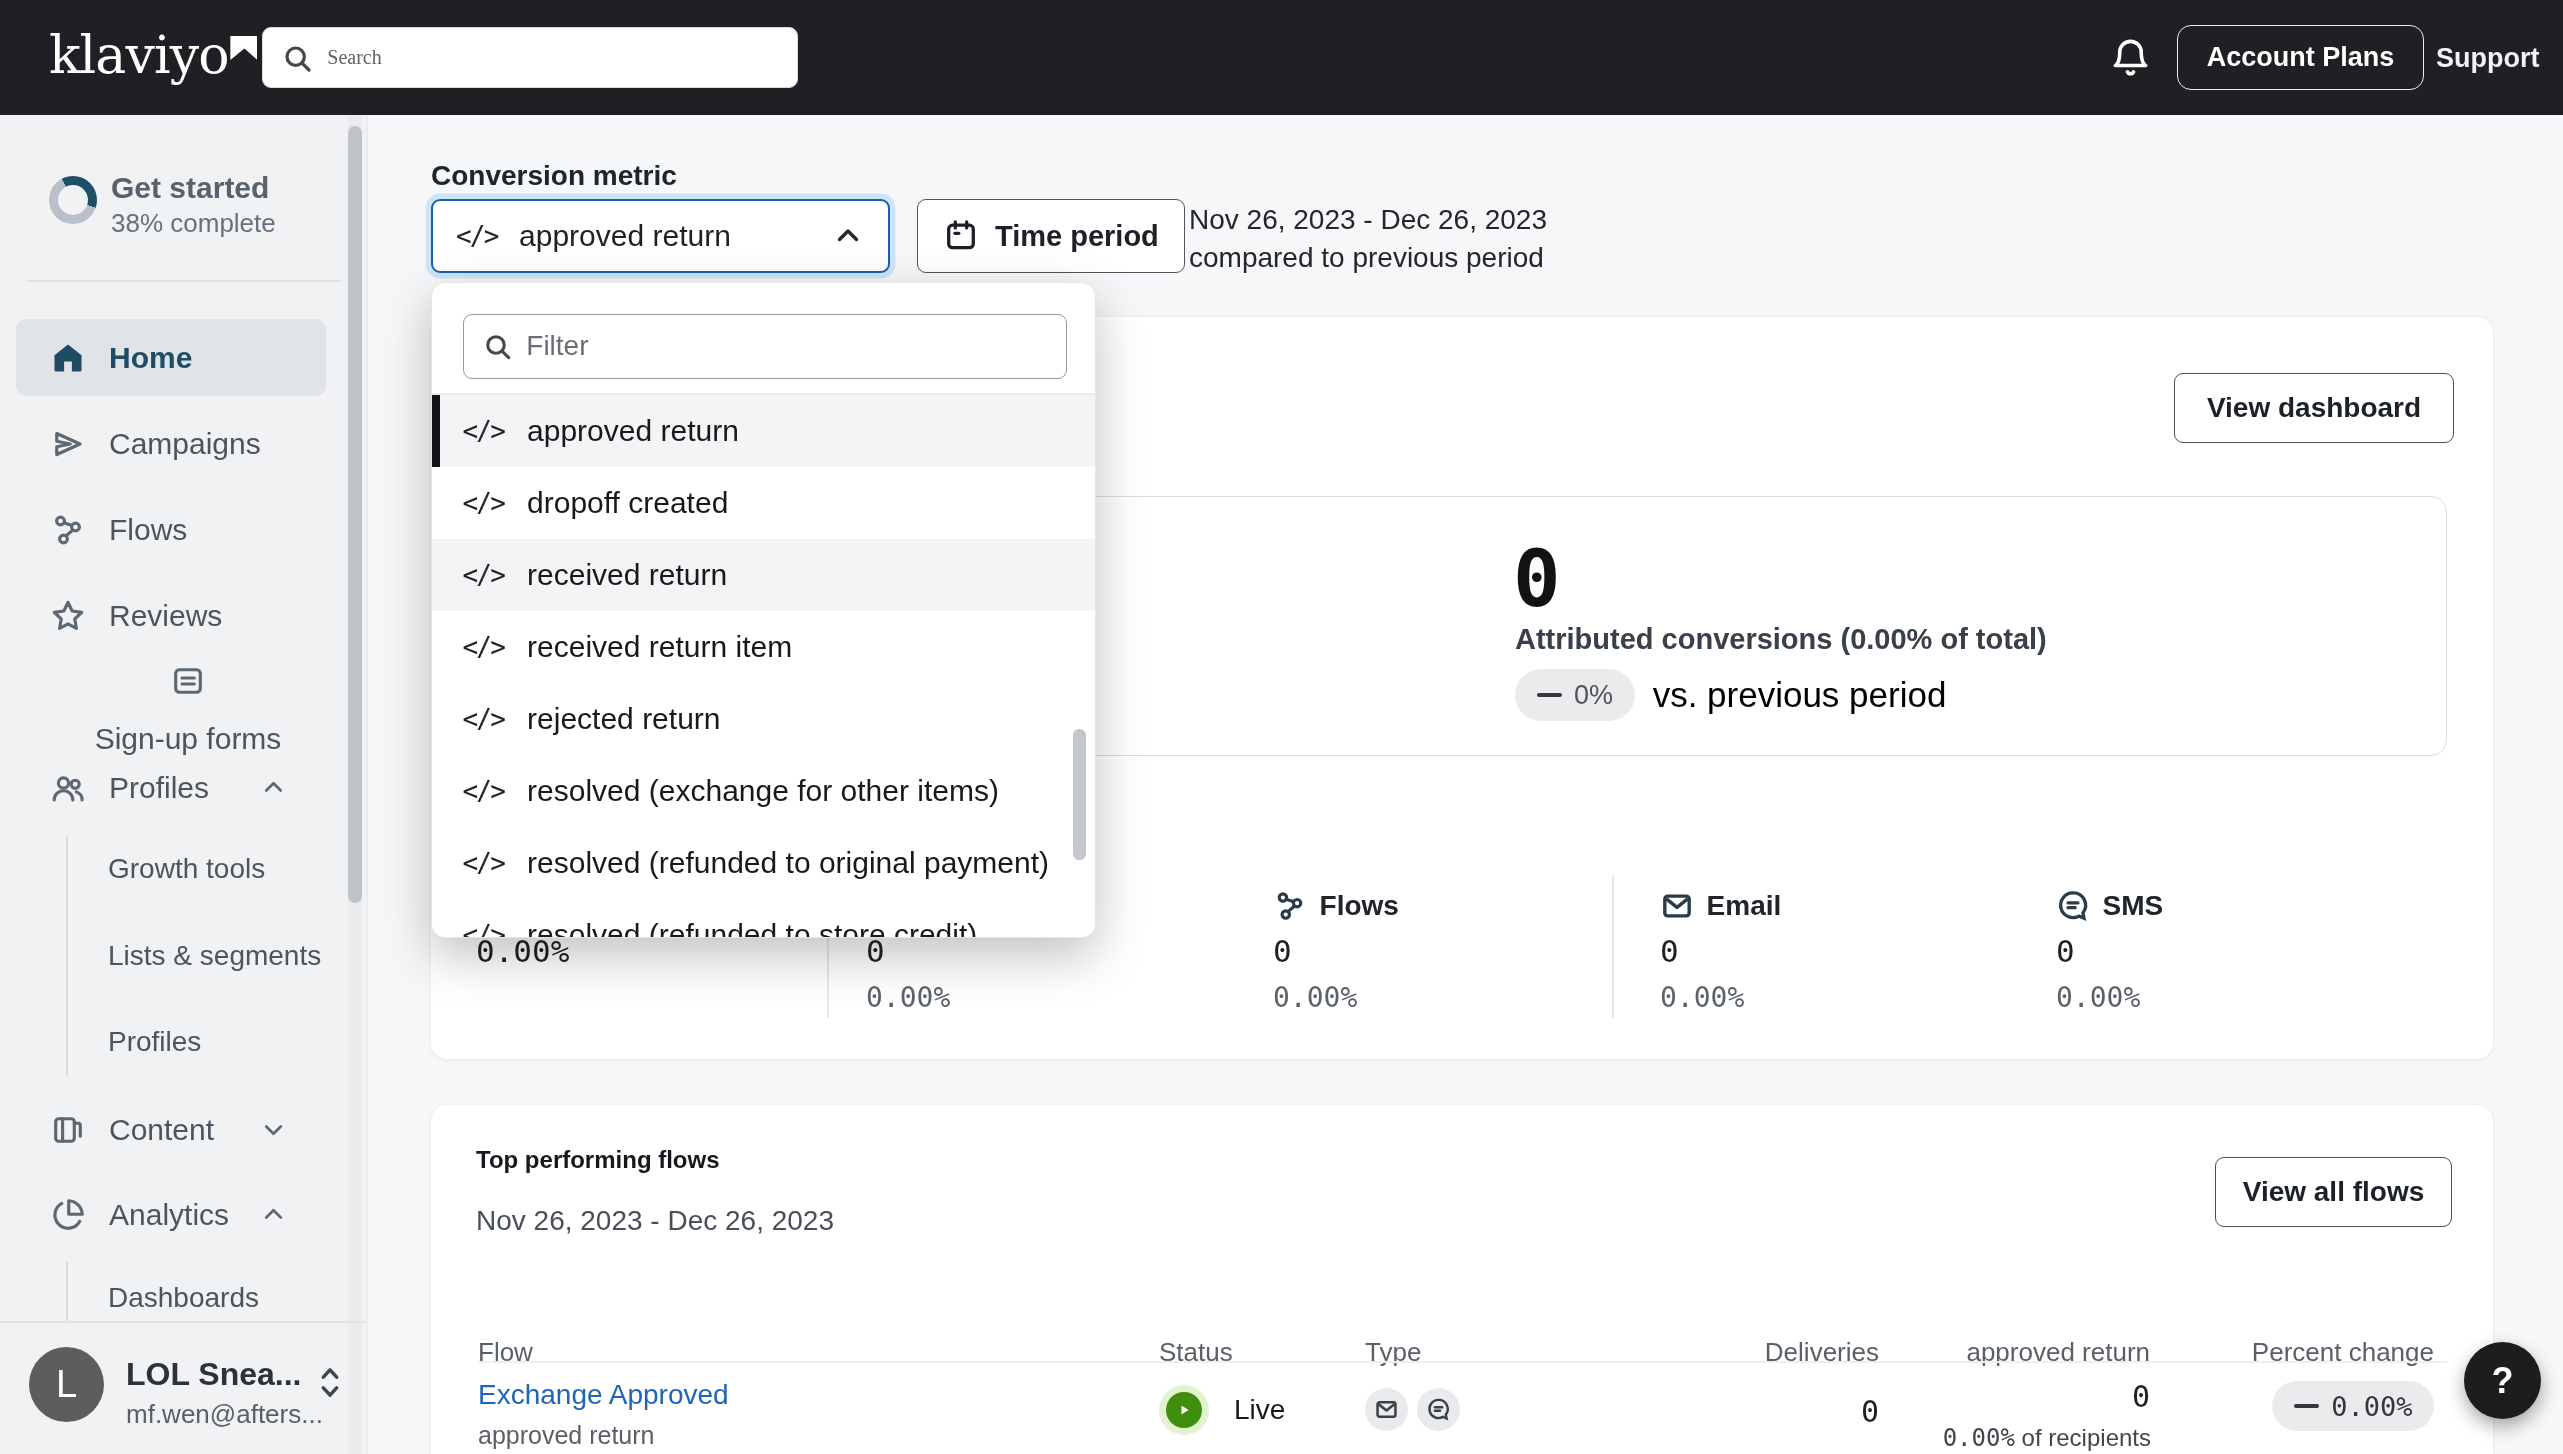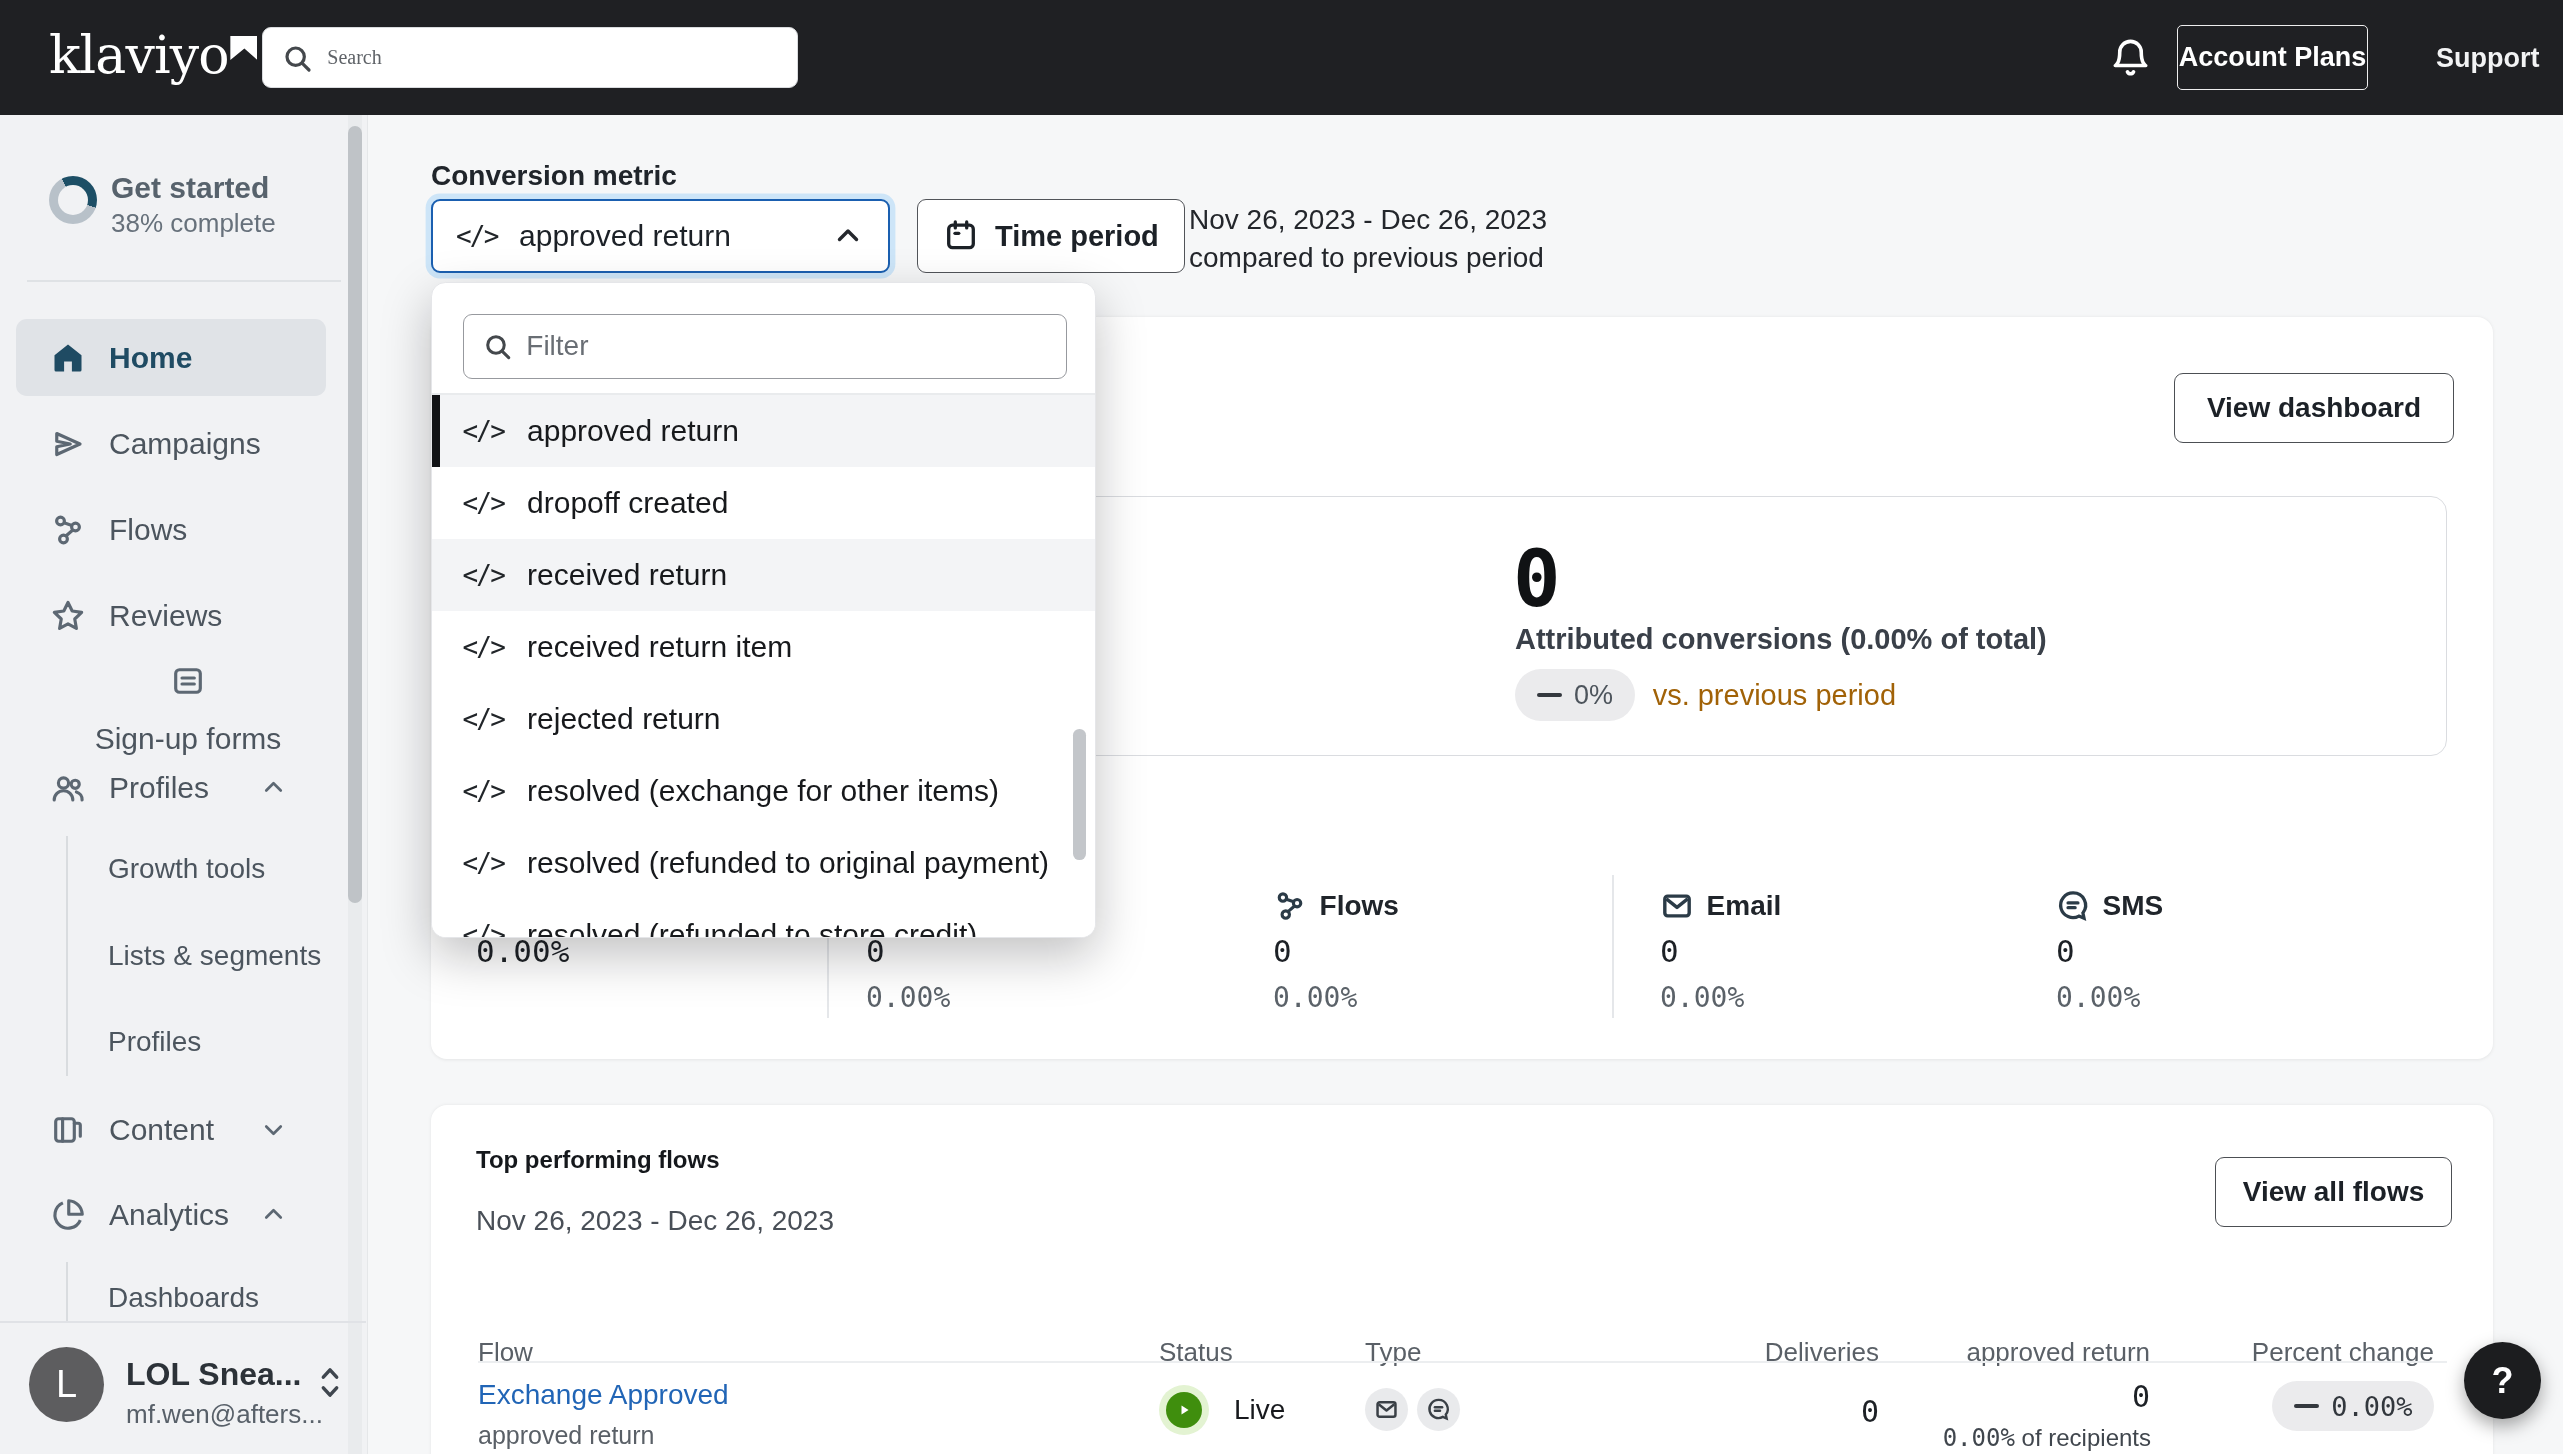--- a/index.html
+++ b/index.html
@@ -11,21 +11,21 @@
 
   
   #topbar { position:absolute; left:0; top:0; width:2563px; height:115px; background:#1f2023; z-index:100; }
   #logo { position:absolute; left:49px; top:25px; color:#fff; font-family:"DejaVu Serif", serif; font-size:52px; font-weight:500; letter-spacing:-0.9px; }
   #logo-flag { display:inline-block; width:27px; height:24px; background:#fff; margin-left:1.8px; margin-bottom:23px; vertical-align:middle;
     clip-path:polygon(0 0,100% 0,100% 100%,52% 52%,0 100%); }
   #search-box { position:absolute; left:262px; top:27px; width:536px; height:61px; background:#fff; border:1.8px solid #d9dbde; border-radius:9px; display:flex; align-items:center; padding:0 18px; gap:14.3px; }
   #search-box input { border:none; outline:none; font-size:20px; color:#a21caf; width:100%; font-family:Liberation Serif, serif; }
   #search-box input::placeholder { color:#5f6368; }
   #bell { position:absolute; left:2109px; top:34px; color:#fff; }
-  #account-plans-btn { position:absolute; left:2177px; top:25px; width:191px; height:65px; border:1.8px solid #ededee; border-radius:5px; color:#fff; font-size:27px; font-weight:600; display:flex; align-items:center; justify-content:center; background:transparent; }
+  #account-plans-btn { position:absolute; left:2177px; top:25px; width:247px; height:65px; border:1.8px solid #ededee; border-radius:14px; color:#fff; font-size:27px; font-weight:600; display:flex; align-items:center; justify-content:center; background:transparent; }
   #support { position:absolute; left:2436px; top:43px; color:#f2f3f4; font-size:27px; font-weight:600; }
 
   
   #sidebar { position:absolute; left:0; top:115px; width:368px; height:1340px; background:#f1f2f4; border-right:1.8px solid #e5e7e9; }
   #sb-scroll-track { position:absolute; left:348px; top:0; width:14.3px; height:1340px; background:#e9ebed; }
   #sb-scroll-thumb { position:absolute; left:348px; top:10.8px; width:14.3px; height:777px; background:#bfc3c7; border-radius:7.2px; }
   #gs-ring { position:absolute; left:49px; top:61px; width:48px; height:48px; border-radius:50%;
     background:conic-gradient(from -28deg, #1d4f66 0deg 137deg, #b8c1c9 137deg 360deg); }
   #gs-ring::after { content:""; position:absolute; inset:9px; border-radius:50%; background:#f1f2f4; }
   #gs-title { position:absolute; left:111px; top:56px; font-size:30px; font-weight:700; color:#57626c; }
@@ -59,21 +59,21 @@
   #card2 { top:1105px; height:413px; }
   .btn-outline { border:1.8px solid #4c4f54; border-radius:9px; background:#fff; font-size:28px; font-weight:600; color:#1c2127; display:flex; align-items:center; justify-content:center; }
   #view-dashboard-btn { position:absolute; left:1743px; top:56px; width:280px; height:70px; }
   #inner-box { position:absolute; left:45px; top:179px; width:1971px; height:260px; border:1.8px solid #dadce0; border-radius:16px; }
   #big-value { position:absolute; left:1036px; top:43px; font-size:79px; font-weight:600; color:#101214; line-height:1; }
   #attr-label { position:absolute; left:1038px; top:126px; font-size:29px; font-weight:600; color:#3a4049; }
   #attr-change-row { position:absolute; left:1038px; top:172px; display:flex; align-items:center; gap:18px; }
   .pill { background:#ebebed; border-radius:27px; height:52px; display:inline-flex; align-items:center; padding:0 21.5px; gap:12.6px; }
   .dash { width:25px; height:4.5px; background:#34383e; border-radius:2.7px; }
   #attr-change-row .pct { font-size:27px; color:#4d545c; }
-  #attr-suffix { font-size:29px; color:#a16207; }
+  #attr-suffix { font-size:35px; color:#000000; }
   .stat-col { position:absolute; }
   .stat-head { display:flex; align-items:center; gap:12.6px; font-size:28px; font-weight:600; color:#20252b; height:39px; }
   .stat-head .sicon { color:#2b3b47; }
   .stat-value { position:absolute; top:47px; font-size:31px; color:#1d2126; }
   .stat-sub { position:absolute; top:95px; font-size:28px; color:#5b6269; }
   .stat-divider { position:absolute; top:558px; width:1.8px; height:143px; background:#e5e7ea; }
 
   
   #tpf-title { position:absolute; left:45px; top:41px; font-size:24px; font-weight:700; color:#15181c; }
   #tpf-date { position:absolute; left:45px; top:100px; font-size:28px; color:#494f57; }

